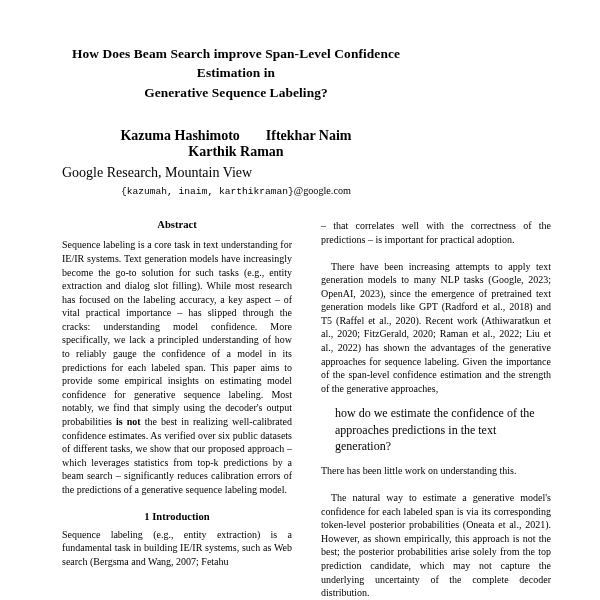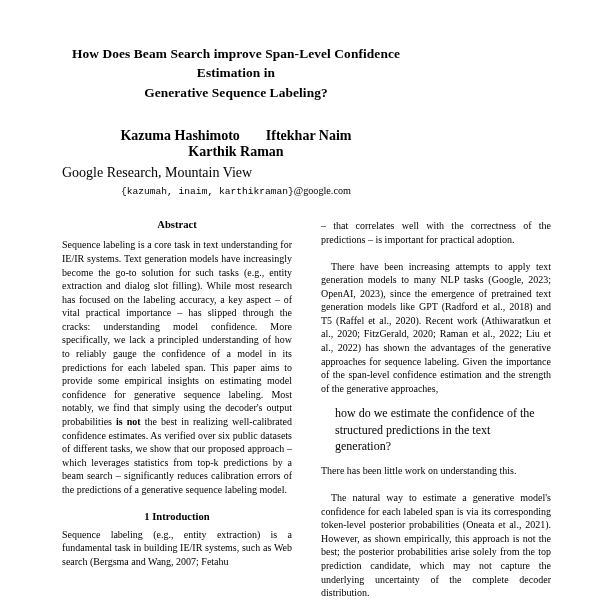--- a/index.html
+++ b/index.html
@@ -128,21 +128,21 @@
       <div class="section-head-left">1   Introduction</div>
       <p class="body indent-first">Sequence labeling (e.g., entity extraction) is a fundamental task in building IE/IR systems, such as Web search (Bergsma and Wang, 2007; Fetahu</p>
     </div>
 
     <div class="col">
       <p class="body indent-first">– that correlates well with the correctness of the predictions – is important for practical adoption.</p>
       <p class="body">There have been increasing attempts to apply text generation models to many NLP tasks (Google, 2023; OpenAI, 2023), since the emergence of pretrained text generation models like GPT (Radford et al., 2018) and T5 (Raffel et al., 2020). Recent work (Athiwaratkun et al., 2020; FitzGerald, 2020; Raman et al., 2022; Liu et al., 2022) has shown the advantages of the generative approaches for sequence labeling. Given the importance of the span-level confidence estimation and the strength of the generative approaches,</p>
 
       <div class="quote">
         <span>how do we estimate the confidence of the</span><br>
-        <span>structured predictions in the text generation?</span>
+        <span>approaches predictions in the text generation?</span>
       </div>
 
       <p class="body indent-first">There has been little work on understanding this.</p>
       <p class="body">The natural way to estimate a generative model's confidence for each labeled span is via its corresponding token-level posterior probabilities (Oneata et al., 2021). However, as shown empirically, this approach is not the best; the posterior probabilities arise solely from the top prediction candidate, which may not capture the underlying uncertainty of the complete decoder distribution.</p>
       <p class="body">To overcome this limitation, we propose three methods to take full advantage of top-k statistics</p>
     </div>
 
   </div>
 </div>
 

